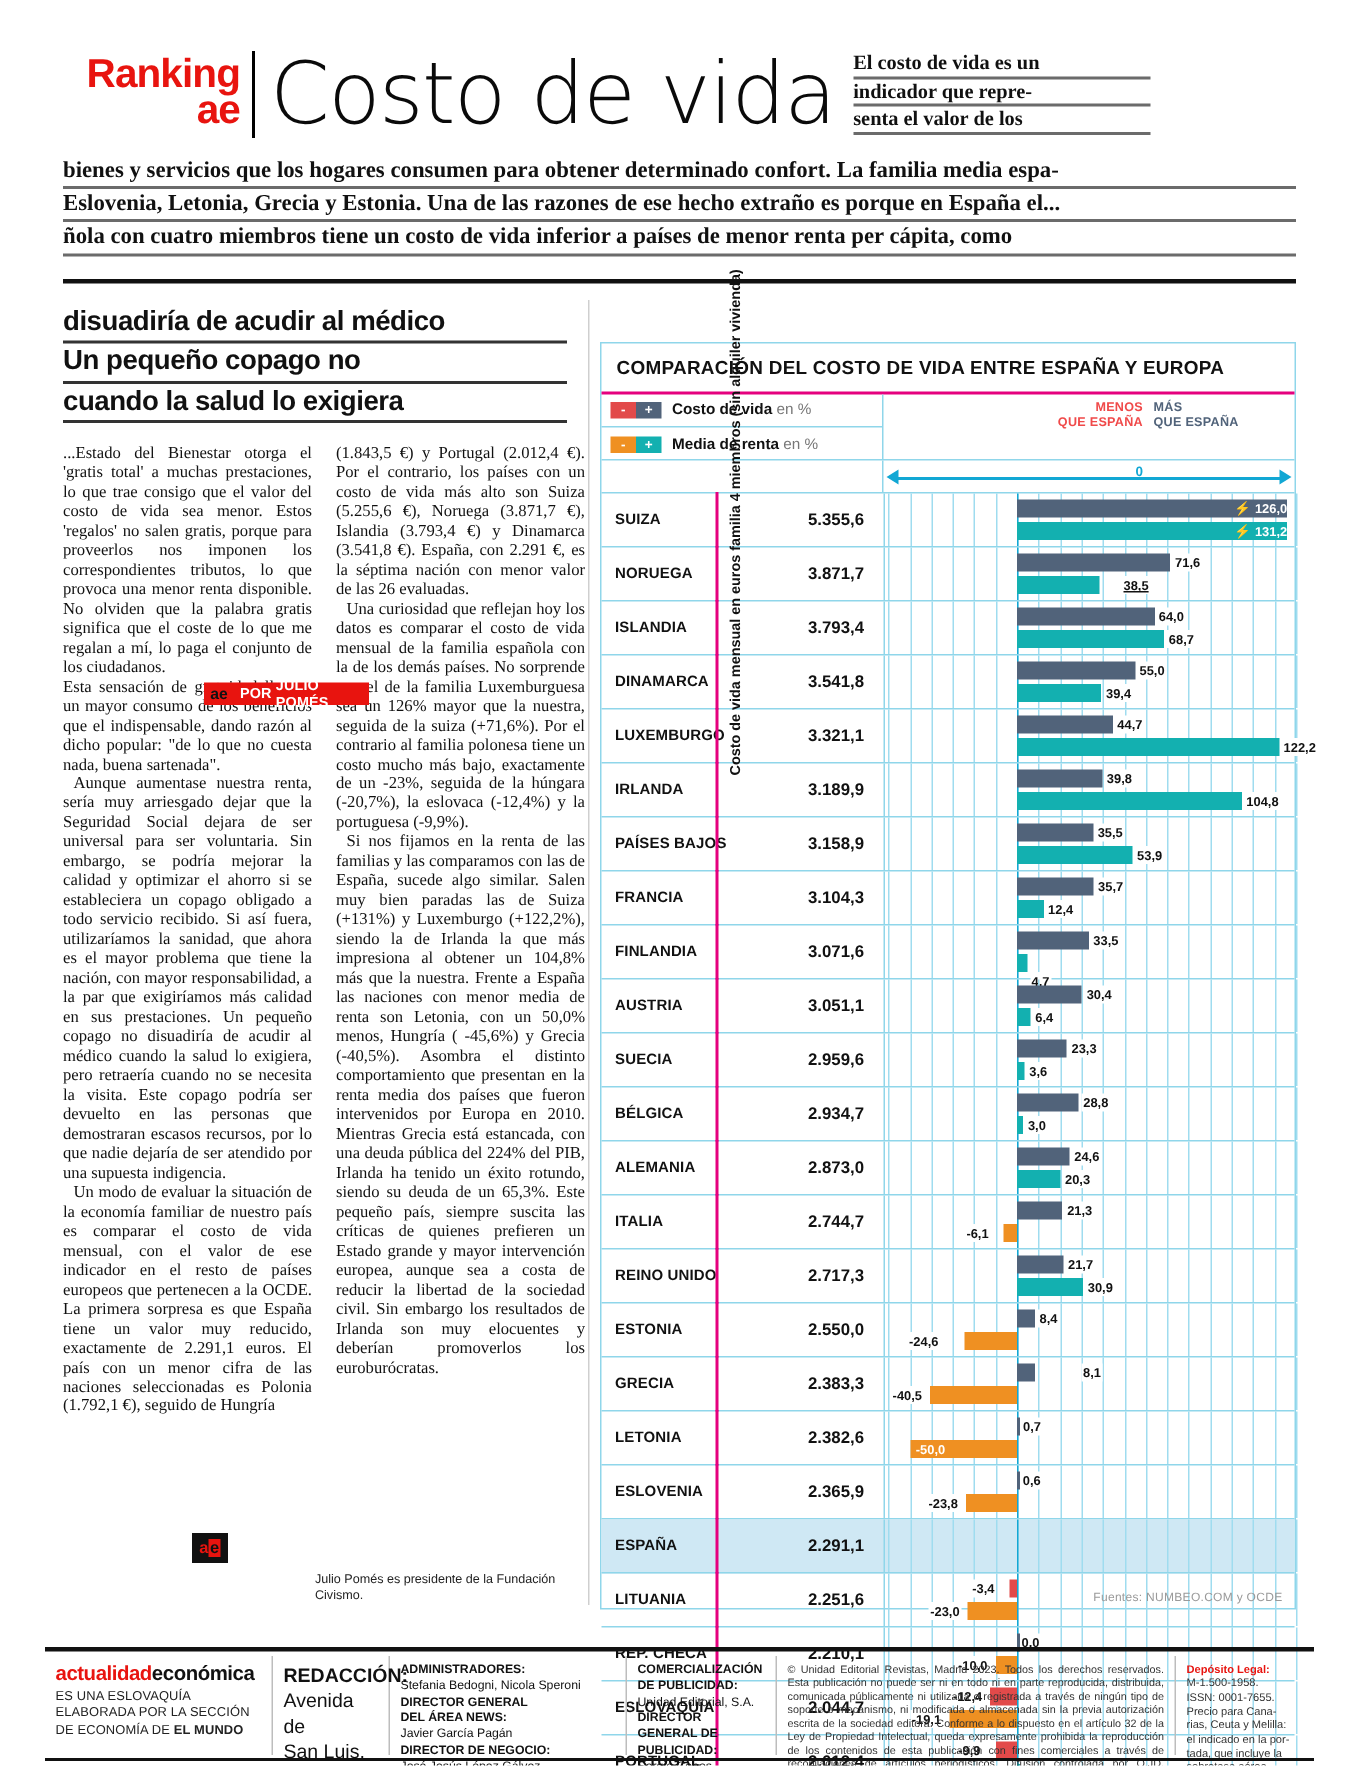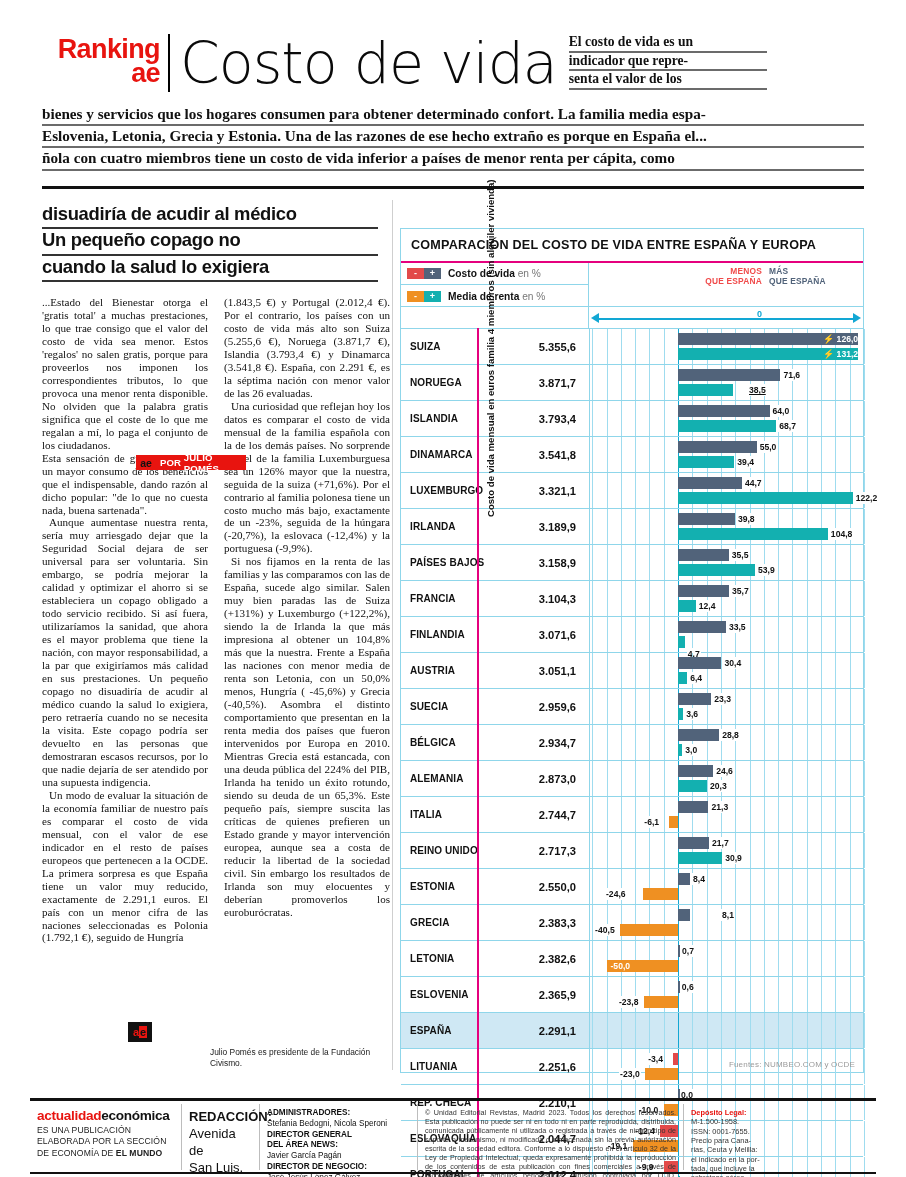--- a/index.html
+++ b/index.html
@@ -972,41 +972,50 @@
 
     <div class="vaxis-label">Costo de vida mensual en euros familia 4 miembros (sin alquiler vivienda)</div>
     <div class="fuentes">Fuentes: NUMBEO.COM y OCDE</div>
   </div>
 
   <div class="foot-rule"></div>
   <div class="footer">
     <div class="fcol f1">
       <div class="brand"><span class="a">actualidad</span><span class="b">económica</span></div>
       <div class="sub">
-        <span>ES UNA PUBLICACIÓN</span><br>
+        <span>ES UNA ESLOVAQUÍA</span><br>
         <span>ELABORADA POR LA SECCIÓN</span><br>
         <span>DE ECONOMÍA DE </span><b>EL MUNDO</b>
       </div>
     </div>
     <div class="fcol f2">
       <div class="bold">REDACCIÓN:</div>
       <div>Avenida de</div>
       <div>San Luis, 25.</div>
       <div>28033 Madrid.</div>
       <div class="bold">TELÉFONO:</div>
       <div>91 443 50 00</div>
     </div>
     <div class="fcol f3">
       <div class="bold">ADMINISTRADORES:</div>
       <div>Stefania Bedogni, Nicola Speroni</div>
       <div class="bold">DIRECTOR GENERAL</div>
       <div class="bold">DEL ÁREA NEWS:</div>
       <div>Javier García Pagán</div>
       <div class="bold">DIRECTOR DE NEGOCIO:</div>
       <div>José Jesús López Gálvez</div>
+    </div>
+    <div class="fcol f4">
+      <div class="bold">COMERCIALIZACIÓN</div>
+      <div class="bold">DE PUBLICIDAD:</div>
+      <div>Unidad Editorial, S.A.</div>
+      <div class="bold">DIRECTOR</div>
+      <div class="bold">GENERAL DE</div>
+      <div class="bold">PUBLICIDAD:</div>
+      <div>Sergio Cobos</div>
     </div>
     <div class="fcol f5">© Unidad Editorial Revistas, Madrid 2023. Todos los derechos reservados. Esta publicación no puede ser  ni en todo ni en parte  reproducida, distribuida, comunicada públicamente ni utilizada o registrada a través de ningún tipo de soporte o mecanismo, ni modificada o almacenada sin la previa autorización escrita de la sociedad editora. Conforme a lo dispuesto en el artículo 32 de la Ley de Propiedad Intelectual, queda expresamente prohibida la reproducción de los contenidos de esta publicación con fines comerciales a través de recopilaciones de artículos periodísticos. Difusión controlada por O.JD. Miembro de la Asociación de Revistas de información ARI. Asociada a la Federación Internacional of Periodical Press FIPP. Printed in Spain.</div>
     <div class="fcol f6">
       <div class="dl">Depósito Legal:</div>
       <div>M-1.500-1958.</div>
       <div>ISSN: 0001-7655.</div>
       <div>Precio para Cana-</div>
       <div>rias, Ceuta y Melilla:</div>
       <div>el indicado en la por-</div>
       <div>tada, que incluye la</div>

